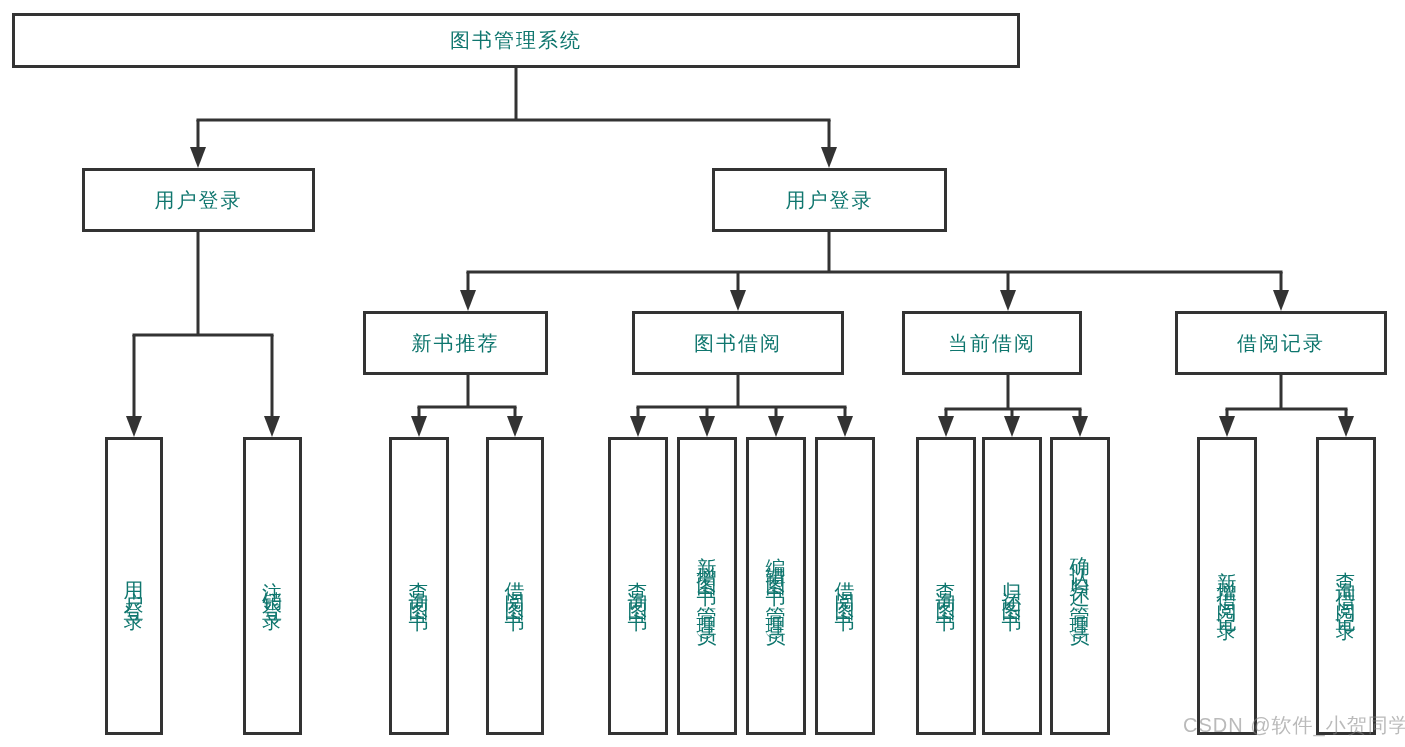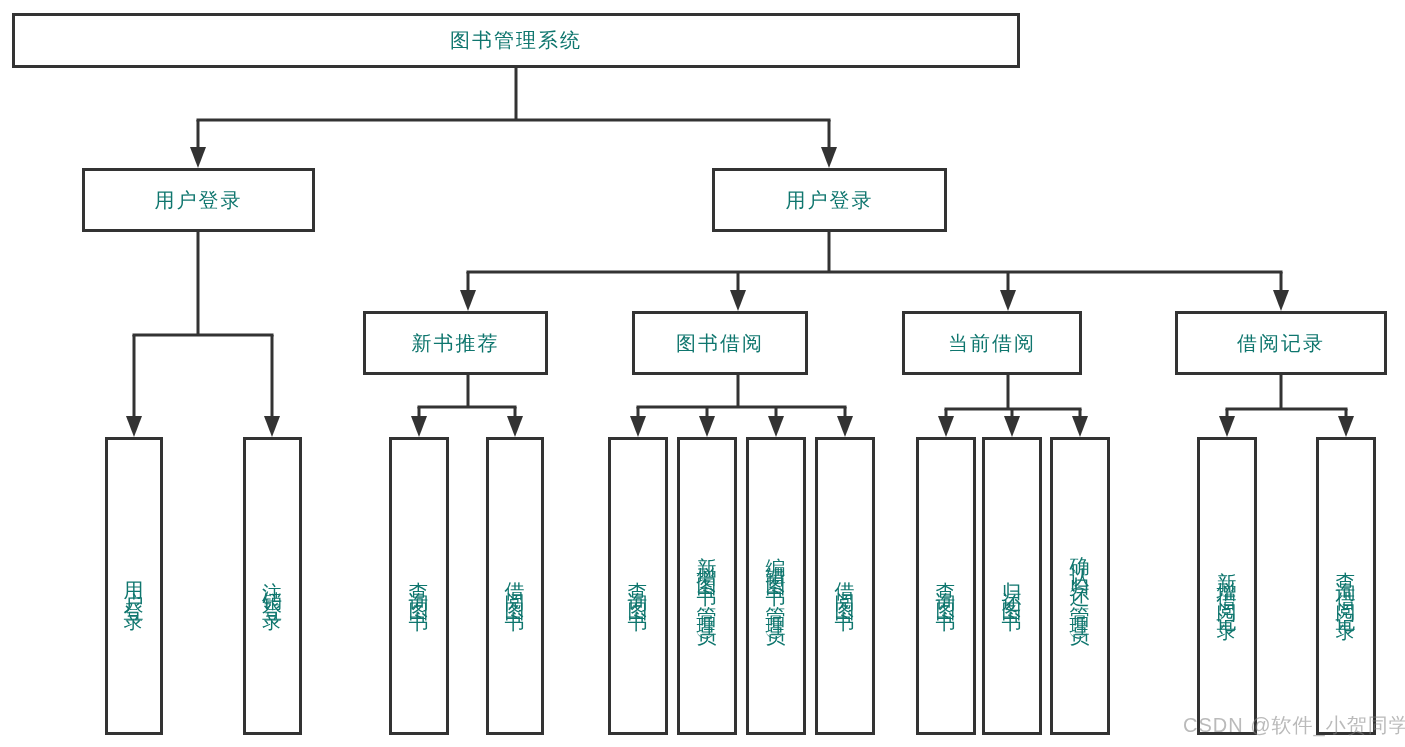--- a/index.html
+++ b/index.html
@@ -38,21 +38,21 @@
     white-space: nowrap;
   }
   
   .n-root   { left: 12px;  top: 13px;  width: 1008px; height: 55px; }
   
   .n-login  { left: 82px;  top: 168px; width: 233px; height: 64px; }
   .n-mgmt   { left: 712px; top: 168px; width: 235px; height: 64px; }
   
   .lv3      { top: 311px; height: 64px; }
   .n-newbook{ left: 363px;  width: 185px; }
-  .n-borrow { left: 632px;  width: 176px; }
+  .n-borrow { left: 632px;  width: 212px; }
   .n-current{ left: 902px;  width: 180px; }
   .n-record { left: 1175px; width: 212px; }
   
   .leaf     { top: 437px; height: 298px; }
   .lf1  { left: 105px;  width: 58px; }
   .lf2  { left: 243px;  width: 59px; }
   .lf3  { left: 389px;  width: 60px; }
   .lf4  { left: 486px;  width: 58px; }
   .lf5  { left: 608px;  width: 60px; }
   .lf6  { left: 677px;  width: 60px; }

